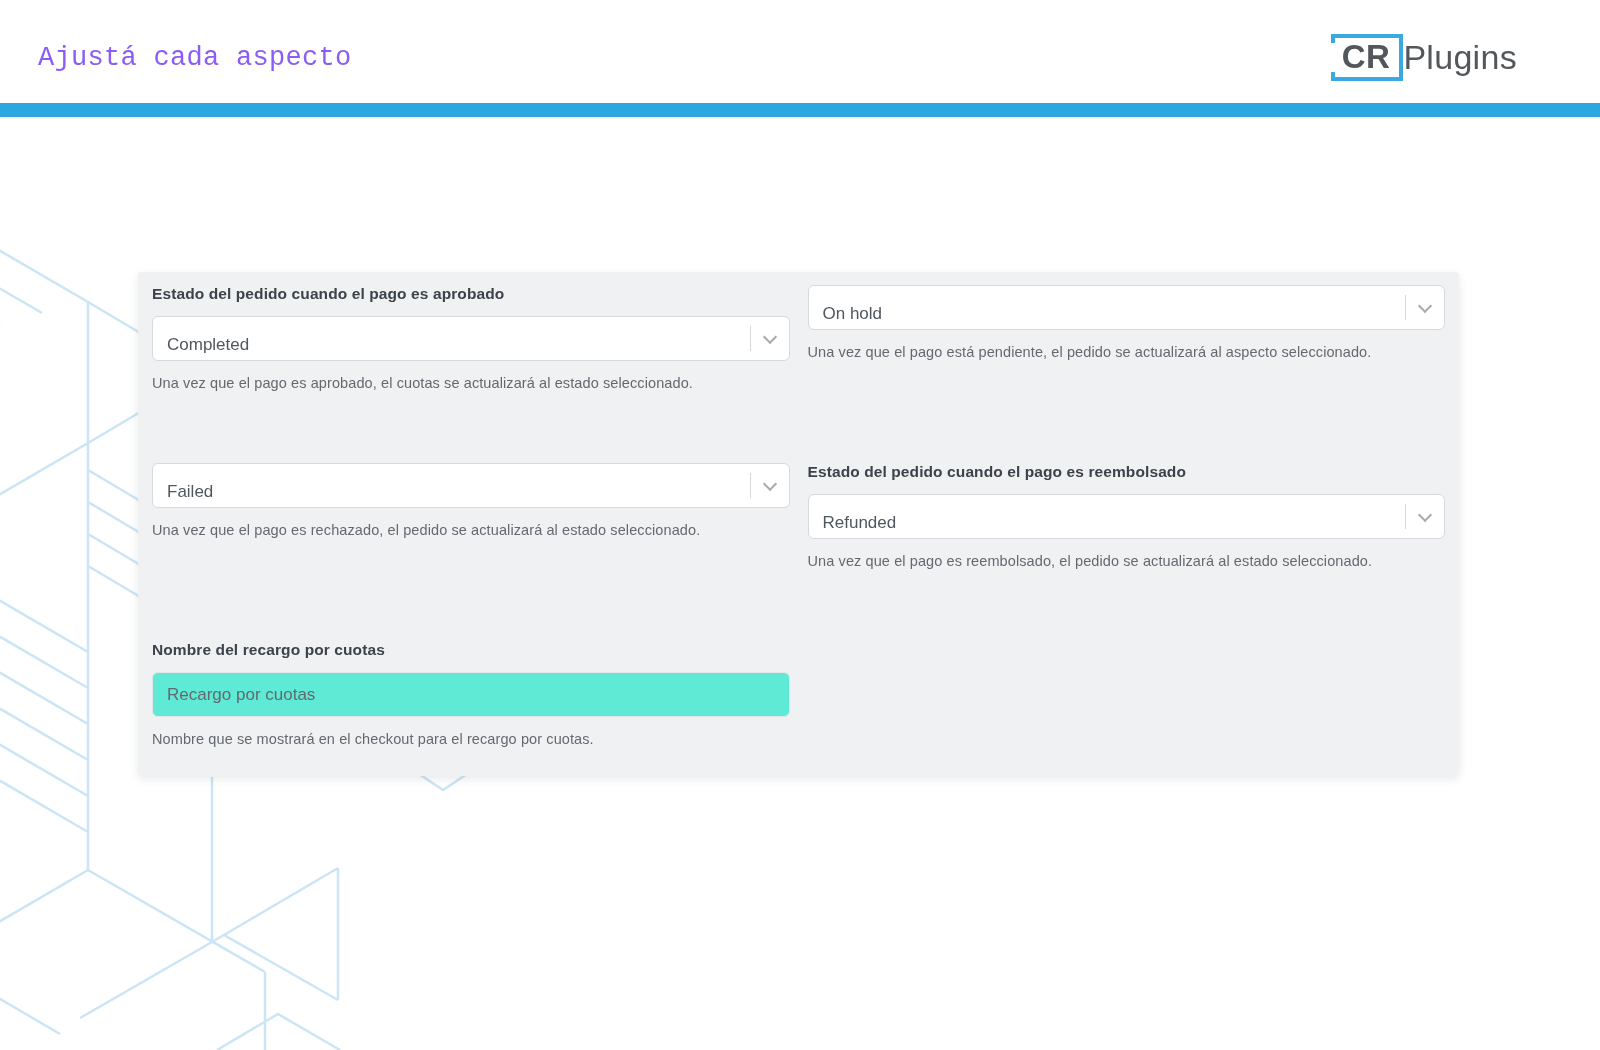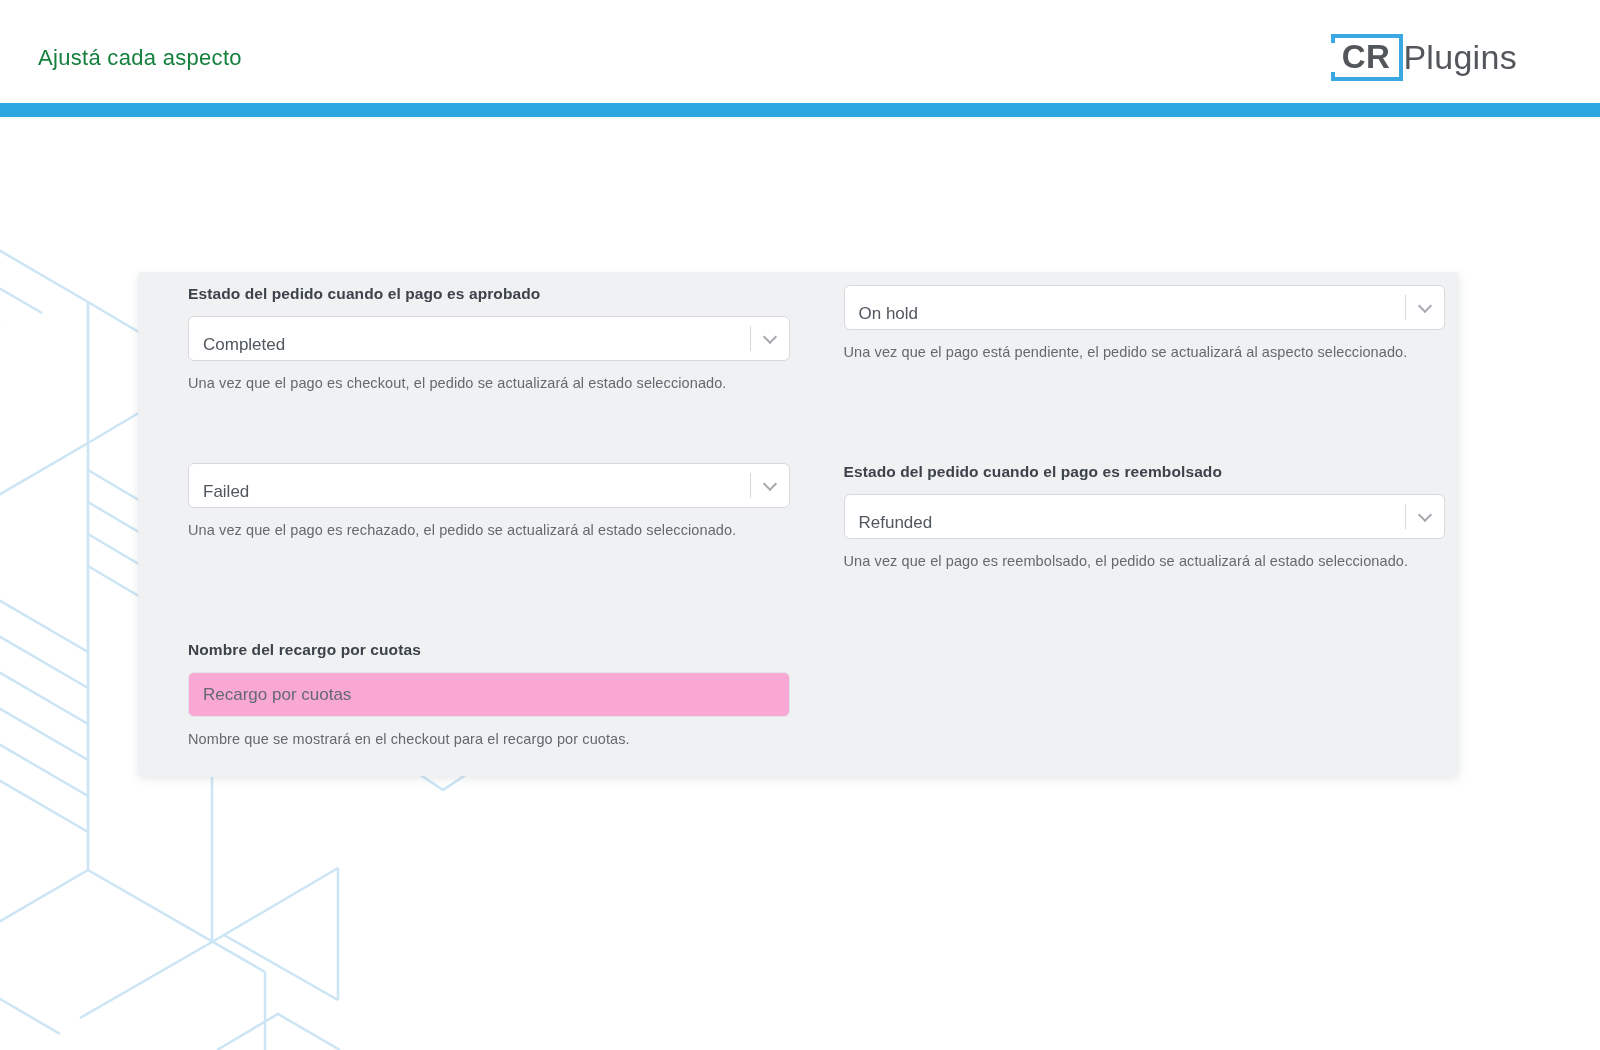--- a/index.html
+++ b/index.html
@@ -26,24 +26,25 @@
     left: 0; top: 0;
     width: 1600px; height: 103px;
     background: #ffffff;
     display: flex;
     align-items: center;
     justify-content: space-between;
     padding: 12px 83px 0 38px;
     z-index: 2;
   }
   .page-title {
-    font-size: 22px;
+    font-size: 27px;
     font-weight: 500;
-    color: #15803d;
+    color: #8b5cf6;
     letter-spacing: 0.3px;
+    font-family: Liberation Mono, monospace;
   }
   .logo {
     display: flex;
     align-items: center;
   }
   .logo-mark-box {
     position: relative;
     border: 4px solid #3aa9e1;
     padding: 1px 9px 2px 7px;
     font-size: 33px;
@@ -83,21 +84,21 @@
     background: #f0f1f3;
     border-radius: 4px;
     box-shadow: 0 3px 8px rgba(90, 100, 110, 0.14);
     padding: 13px 14px;
     z-index: 1;
     display: grid;
     grid-template-columns: 1fr 1fr;
     column-gap: 18px;
     align-content: start;
   }
-  .field { margin-bottom: 72px; margin-left: 36px; }
+  .field { margin-bottom: 72px; }
   .field:last-child { margin-bottom: 0; }
   .field-label {
     display: block;
     font-size: 15.5px;
     font-weight: 700;
     color: #3c434a;
     margin-bottom: 13px;
     letter-spacing: 0.1px;
   }
   .select-box {
@@ -123,21 +124,21 @@
     position: absolute;
     right: 14px; top: 15px;
     width: 10px; height: 10px;
     border-right: 2px solid #a5a8ad;
     border-bottom: 2px solid #a5a8ad;
     transform: rotate(45deg);
   }
   .text-input {
     width: 100%;
     height: 45px;
-    background: #f9a8d4;
+    background: #5eead4;
     border: 1px solid #e3e5e8;
     border-radius: 6px;
     padding: 0 14px;
     font-size: 17px;
     color: #646970;
     font-family: "Liberation Sans", sans-serif;
     outline: none;
   }
   .field-help {
     font-size: 14.5px;
@@ -196,21 +197,21 @@
 
 <div class="panel">
 
   <div class="field">
     <span class="field-label">Estado del pedido cuando el pago es aprobado</span>
     <div class="select-box">
       <span class="select-value">Completed</span>
       <span class="select-divider"></span>
       <span class="chevron"></span>
     </div>
-    <div class="field-help">Una vez que el pago es checkout, el pedido se actualizará al estado seleccionado.</div>
+    <div class="field-help">Una vez que el pago es aprobado, el cuotas se actualizará al estado seleccionado.</div>
   </div>
 
   <div class="field">
     <div class="select-box">
       <span class="select-value">On hold</span>
       <span class="select-divider"></span>
       <span class="chevron"></span>
     </div>
     <div class="field-help">Una vez que el pago está pendiente, el pedido se actualizará al aspecto seleccionado.</div>
   </div>

